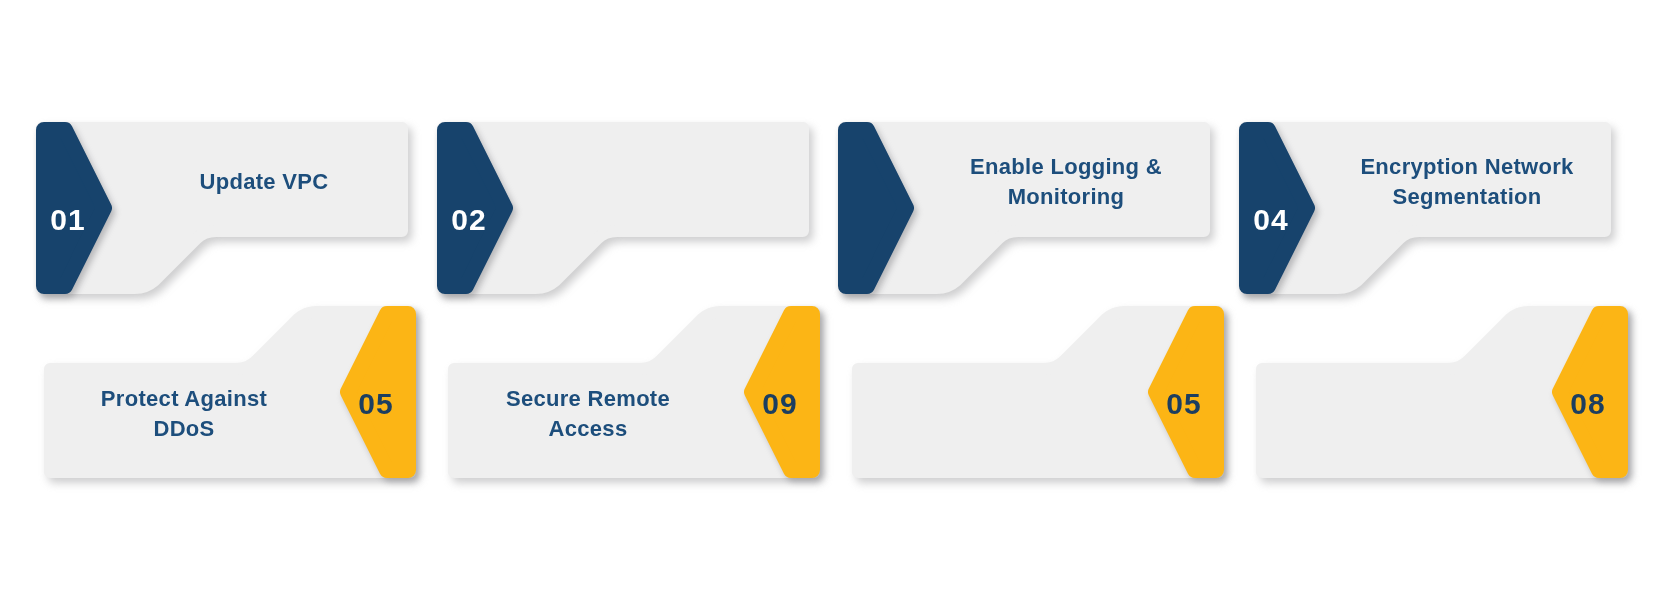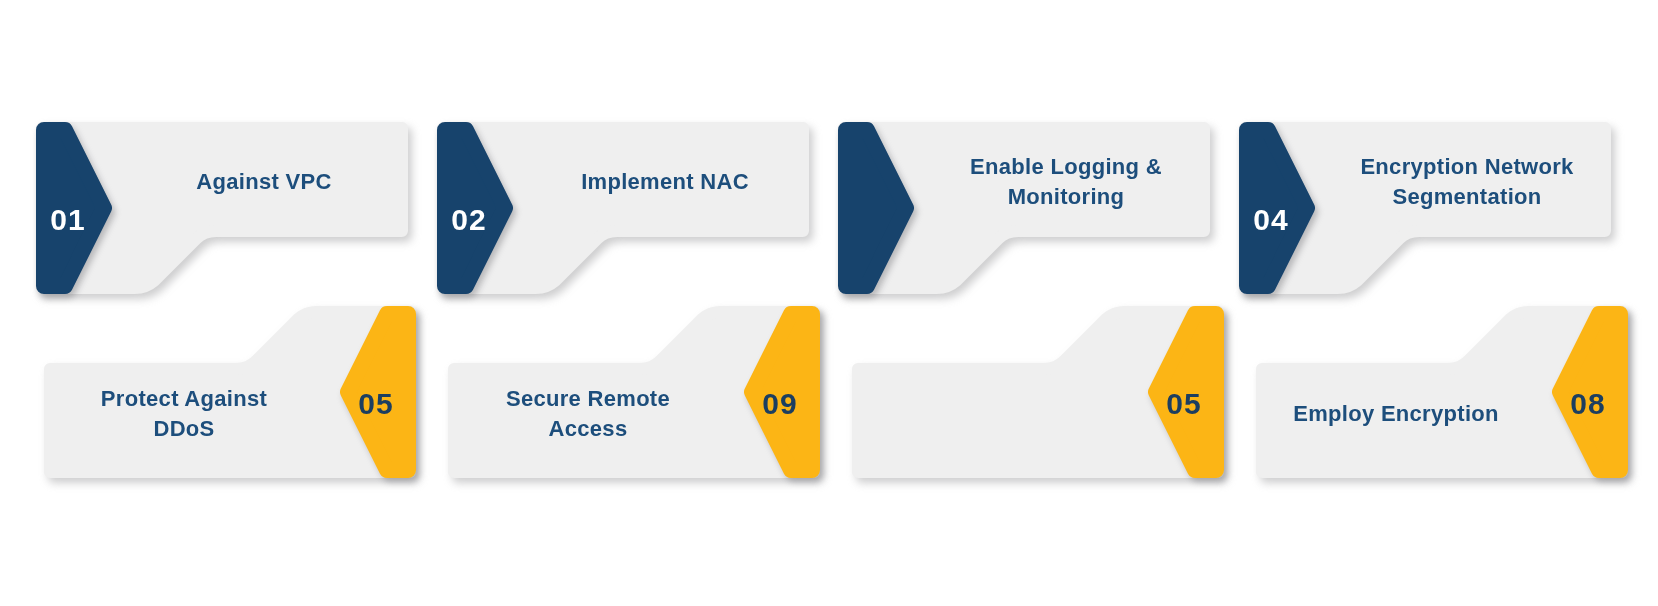--- a/index.html
+++ b/index.html
@@ -54,37 +54,33 @@
 
   <div class="card top" style="left:36px;top:122px">
     <svg class="body" viewBox="0 0 372 172">
       <path class="bodyp" d="M6,6 H366 V109 H180 Q168,109 160,117 L118,159 Q110,166 99,166 H6 Z"></path>
     </svg>
     <svg class="chev" viewBox="0 0 80 172">
       <path class="chevp" d="M8,8 H29 L68,86 L29,164 H8 Z"></path>
     </svg>
     <div class="num">01</div>
     <div class="title">
-      <span>Against VPC</span>
+      <span>Update VPC</span>
       <span></span>
     </div>
   </div>
 
   <div class="card top" style="left:437px;top:122px">
     <svg class="body" viewBox="0 0 372 172">
       <path class="bodyp" d="M6,6 H366 V109 H180 Q168,109 160,117 L118,159 Q110,166 99,166 H6 Z"></path>
     </svg>
     <svg class="chev" viewBox="0 0 80 172">
       <path class="chevp" d="M8,8 H29 L68,86 L29,164 H8 Z"></path>
     </svg>
     <div class="num">02</div>
-    <div class="title">
-      <span>Implement NAC</span>
-      <span></span>
-    </div>
   </div>
 
   <div class="card top" style="left:838px;top:122px">
     <svg class="body" viewBox="0 0 372 172">
       <path class="bodyp" d="M6,6 H366 V109 H180 Q168,109 160,117 L118,159 Q110,166 99,166 H6 Z"></path>
     </svg>
     <svg class="chev" viewBox="0 0 80 172">
       <path class="chevp" d="M8,8 H29 L68,86 L29,164 H8 Z"></path>
     </svg>
     <div class="title">
@@ -146,19 +142,15 @@
   </div>
 
   <div class="card bottom" style="left:1256px;top:306px">
     <svg class="body" viewBox="0 0 372 172">
       <path class="bodyp" d="M366,166 H6 V63 H192 Q204,63 212,55 L254,13 Q262,6 273,6 H366 Z"></path>
     </svg>
     <svg class="chev" viewBox="0 0 80 172">
       <path class="chevp" d="M72,8 H51 L12,86 L51,164 H72 Z"></path>
     </svg>
     <div class="num">08</div>
-    <div class="title">
-      <span>Employ Encryption</span>
-      <span></span>
-    </div>
   </div>
 
 </div>
 
 </body></html>

